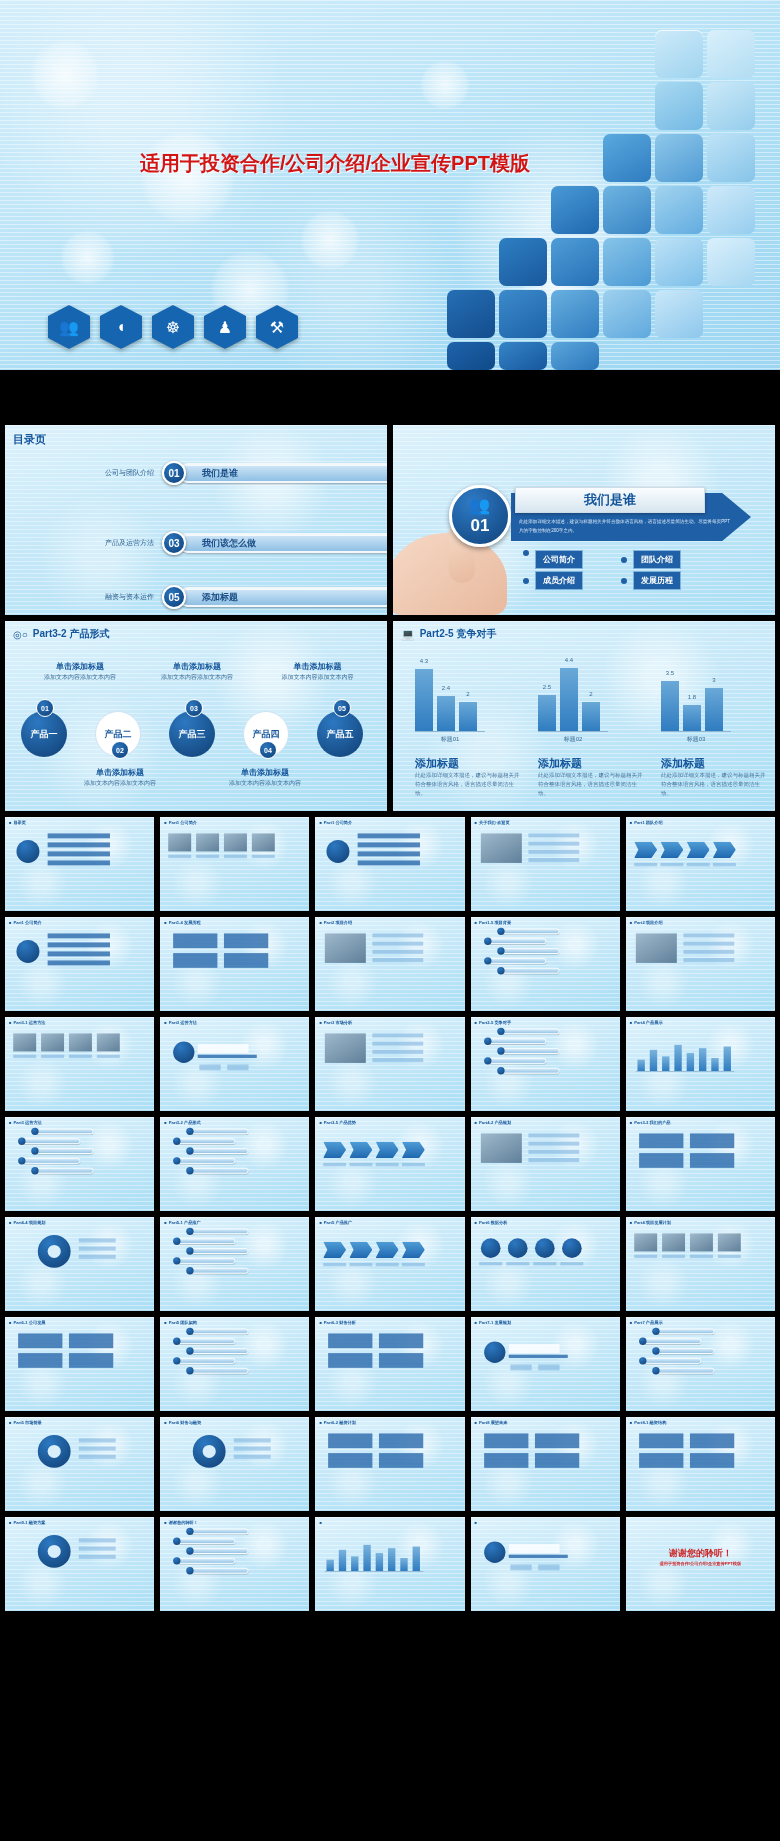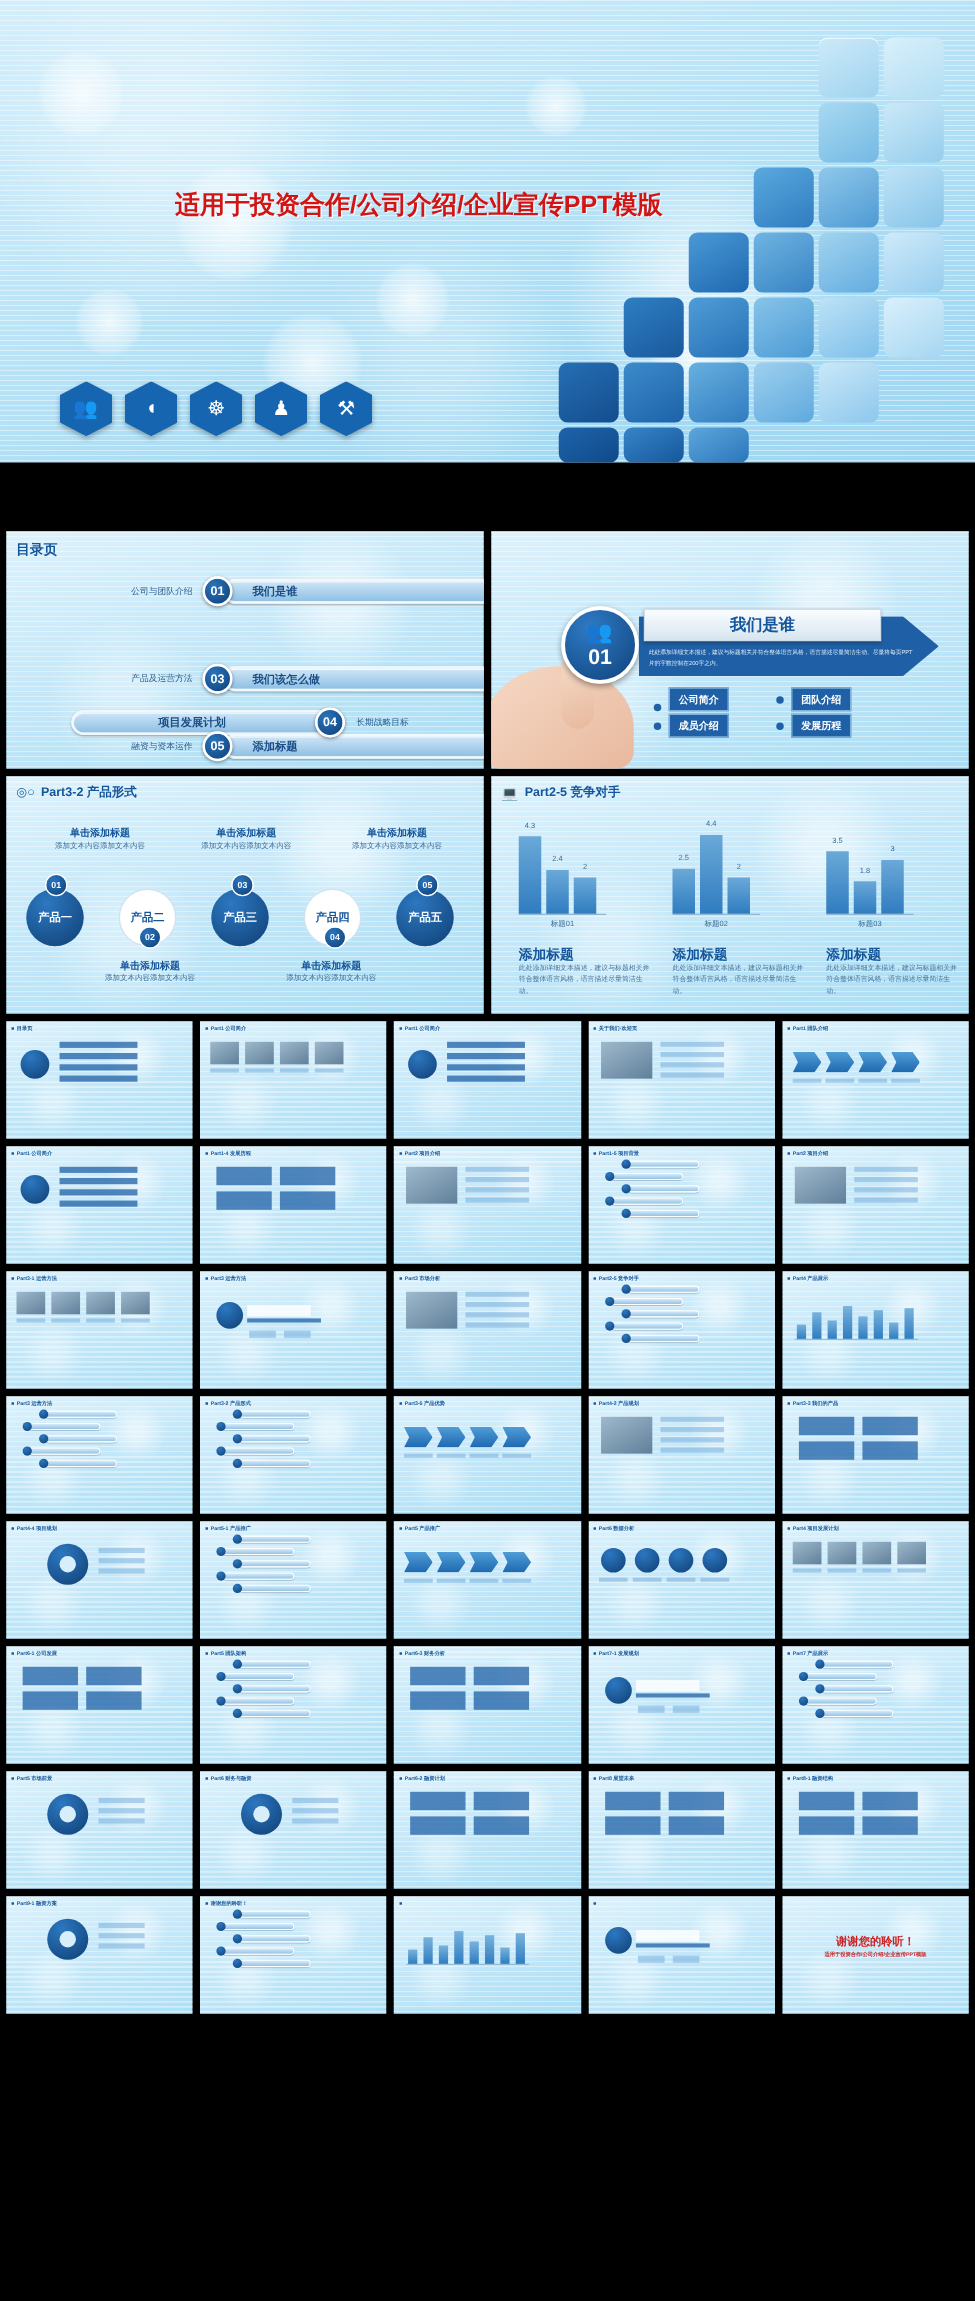--- a/index.html
+++ b/index.html
@@ -244,25 +244,20 @@
           <span class="pill" style="width:225px;margin-left:-8px;padding-left:22px;">我们是谁</span>
         </div>
 
 
         <div class="cat-row" style="left:100px;top:106px;">
           <span class="cat-side">产品及运营方法</span>
           <span class="num-badge" style="margin-left:8px;">03</span>
           <span class="pill" style="width:225px;margin-left:-8px;padding-left:22px;">我们该怎么做</span>
         </div>
 
-        <div class="cat-row" style="left:52px;top:141px;">
-          <span class="pill" style="width:215px;justify-content:center;padding-right:22px;">项目发展计划</span>
-          <span class="num-badge" style="margin-left:-20px;">04</span>
-          <span class="cat-side" style="margin-left:9px;">长期战略目标</span>
-        </div>
 
         <div class="cat-row" style="left:100px;top:160px;">
           <span class="cat-side">融资与资本运作</span>
           <span class="num-badge" style="margin-left:8px;">05</span>
           <span class="pill" style="width:225px;margin-left:-8px;padding-left:22px;">添加标题</span>
         </div>
       </div>
 
       <div class="slide big">
 
@@ -271,21 +266,21 @@
 
         <div class="circle-badge" style="left:56px;top:60px;">
           <span style="font-size:17px;line-height:1;">👥</span>
           <span style="font-size:17px;font-weight:bold;margin-top:2px;">01</span>
         </div>
 
         <div class="blue-arrow" style="left:118px;top:68px;width:240px;height:48px;"></div>
         <div class="arrow-bar" style="left:122px;top:62px;width:190px;">我们是谁</div>
         <div class="abs" style="left:126px;top:93px;width:215px;font-size:4.6px;color:#dcebf8;line-height:1.9;">此处添加详细文本描述，建议与标题相关并符合整体语言风格，语言描述尽量简洁生动。尽量将每页PPT片的字数控制在200字之内。</div>
 
-        <div class="abs" style="left:130px;top:125px;display:flex;align-items:flex-end;gap:6px;">
+        <div class="abs" style="left:130px;top:125px;display:flex;align-items:flex-start;gap:6px;">
           <span class="dot"></span>
           <span class="tagbtn">公司简介</span>
         </div>
         <div class="abs" style="left:228px;top:125px;display:flex;align-items:center;gap:6px;">
           <span class="dot"></span>
           <span class="tagbtn">团队介绍</span>
         </div>
         <div class="abs" style="left:130px;top:146px;display:flex;align-items:center;gap:6px;">
           <span class="dot"></span>
           <span class="tagbtn">成员介绍</span>

